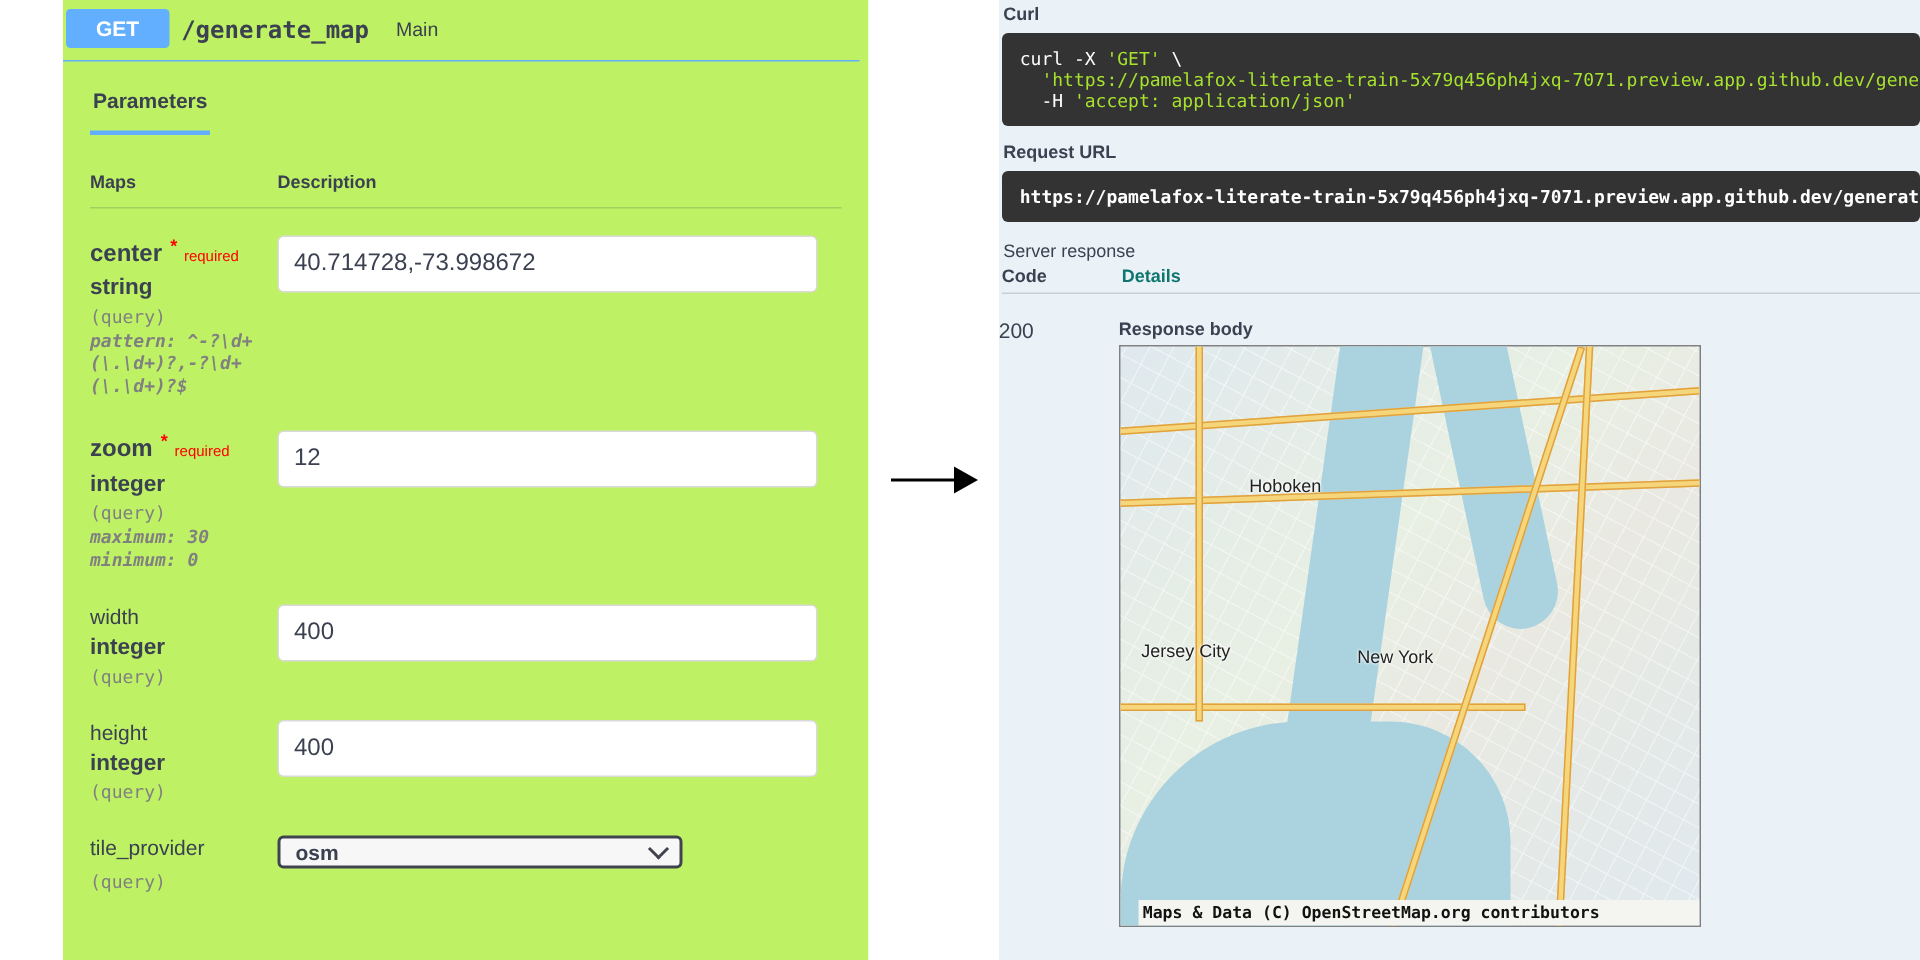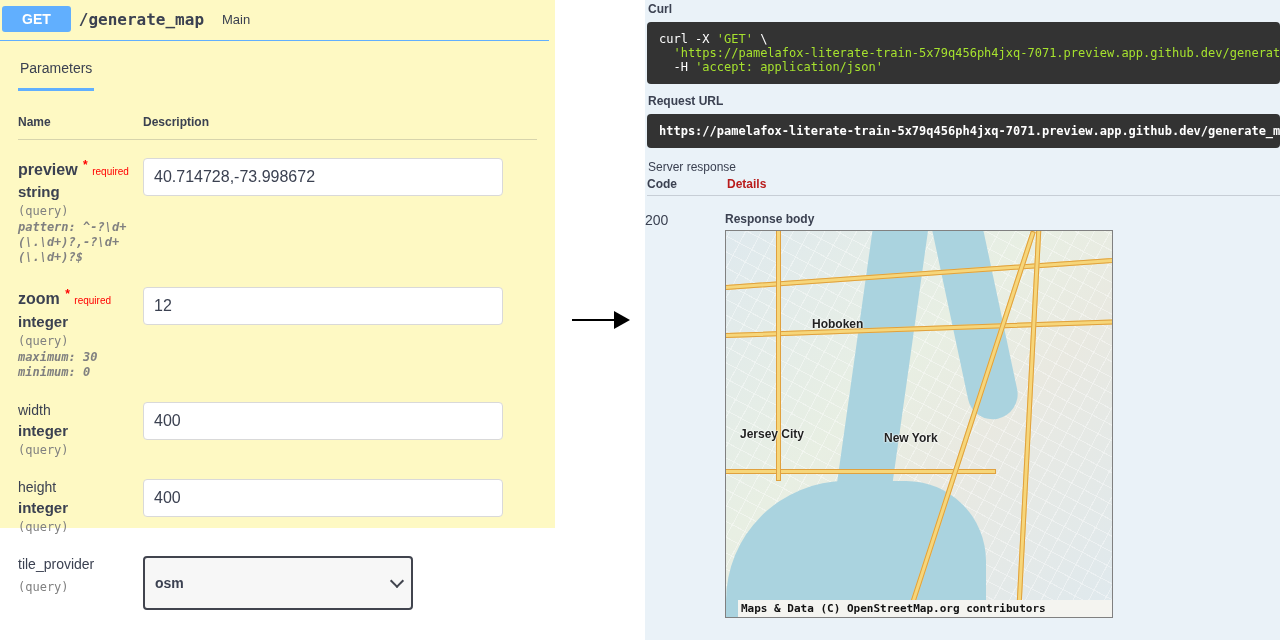--- a/index.html
+++ b/index.html
@@ -6,24 +6,25 @@
   body {
     font-family: -apple-system, BlinkMacSystemFont, "Segoe UI", Helvetica, Arial, sans-serif;
     background: #fff;
     width: 1280px;
     height: 640px;
     overflow: hidden;
     display: flex;
   }
   .left-panel {
     width: 555px;
-    background: #fef9c3;
+    background: #bef264;
     padding: 0;
-    height: 528px;
+    height: 640px;
     overflow: visible;
+    margin-left: 42px;
   }
   .arrow-wrap {
     width: 90px;
     display: flex;
     align-items: center;
     justify-content: center;
     height: 640px;
     background: #fff;
   }
   .arrow {
@@ -62,21 +63,21 @@
   }
   .op-summary { font-size: 13px; color: #3b4151; }
   .op-rule { height: 1px; background: #61affe; margin: 0 6px 0 0; }
 
   .tabs {
     margin-top: 18px;
     padding-left: 18px;
   }
   .tab {
     font-size: 14px;
-    font-weight: 400;
+    font-weight: 700;
     color: #3b4151;
     padding-bottom: 12px;
     display: inline-block;
     border-bottom: 3px solid #61affe;
     padding-left: 2px; padding-right: 2px;
   }
 
   .params-table {
     margin-top: 24px;
     padding: 0 18px;
@@ -122,21 +123,21 @@
     width: 100%;
     padding: 9px 10px;
     font-size: 16px;
     border: 1px solid #d9d9d9;
     border-radius: 4px;
     background: #fff;
     color: #3b4151;
   }
   .param-select {
     width: 270px;
-    padding: 17px 10px;
+    padding: 1px 10px;
     font-size: 14px;
     font-weight: 700;
     border: 2px solid #41444e;
     border-radius: 4px;
     background: #f7f7f7;
     color: #3b4151;
     appearance: none;
     position: relative;
   }
   .select-wrap { position: relative; width: 270px; }
@@ -182,21 +183,21 @@
   }
   .srv-label { margin-top: 12px; font-size: 12px; font-weight: 400; color: #3b4151; padding-left: 3px;}
   .resp-header {
     display: flex;
     margin-top: 3px;
     padding-bottom: 4px;
     border-bottom: 1px solid rgba(59,65,81,0.2);
     margin-left: 2px;
   }
   .col-code { width: 80px; font-size: 12px; font-weight: 700; color: #3b4151; }
-  .col-details { font-size: 12px; font-weight: 700; color: #b91c1c; }
+  .col-details { font-size: 12px; font-weight: 700; color: #0f766e; }
   .resp-row { display: flex; align-items: flex-start; margin-top: 16px; margin-left: 0; }
   .code-val { width: 80px; font-size: 14px; font-weight: 400; color: #3b4151; }
   .details-col { flex: 1; }
   .resp-body-label { font-size: 12px; font-weight: 700; color: #3b4151; margin-bottom: 4px; }
 
   
   .map {
     width: 388px; height: 388px;
     position: relative;
     overflow: hidden;
@@ -224,21 +225,21 @@
   .map .grid {
     position:absolute; inset:0;
     background-image:
       repeating-linear-gradient(28deg, rgba(255,255,255,0.7) 0 1px, transparent 1px 14px),
       repeating-linear-gradient(-62deg, rgba(255,255,255,0.7) 0 1px, transparent 1px 14px);
     mix-blend-mode: lighten;
     opacity:.55;
   }
   .map .label {
     position: absolute;
-    font-size: 12px; font-weight: 700; color: #222;
+    font-size: 12px; font-weight: 400; color: #222;
     text-shadow: 0 0 2px #fff, 0 0 2px #fff;
     white-space: nowrap;
   }
   .lbl-hob { left: 86px; top: 86px; }
   .lbl-jer { left: 14px; top: 196px; }
   .lbl-ny  { left: 158px; top: 200px; font-size: 14px; }
   .map .attrib {
     position: absolute; left: 12px; right: 0; bottom: 0;
     background: #f4f4f0; color: #111;
     font-family: "SFMono-Regular", Consolas, monospace;
@@ -256,28 +257,28 @@
     <span class="op-summary">Main</span>
   </div>
   <div class="op-rule"></div>
 
   <div class="tabs">
     <span class="tab">Parameters</span>
   </div>
 
   <div class="params-table">
     <div class="params-header">
-      <div class="col-name">Name</div>
+      <div class="col-name">Maps</div>
       <div class="col-desc">Description</div>
     </div>
 
     <div class="param-row">
       <div class="param-meta">
         <div>
-          <span class="param-name">preview</span>
+          <span class="param-name">center</span>
           <span class="req-star">*</span>
           <span class="req-text">required</span>
         </div>
         <div class="param-type">string</div>
         <div class="param-in">(query)</div>
         <div class="param-constraint">pattern: ^-?\d+
 (\.\d+)?,-?\d+
 (\.\d+)?$</div>
       </div>
       <div class="param-input-wrap">

